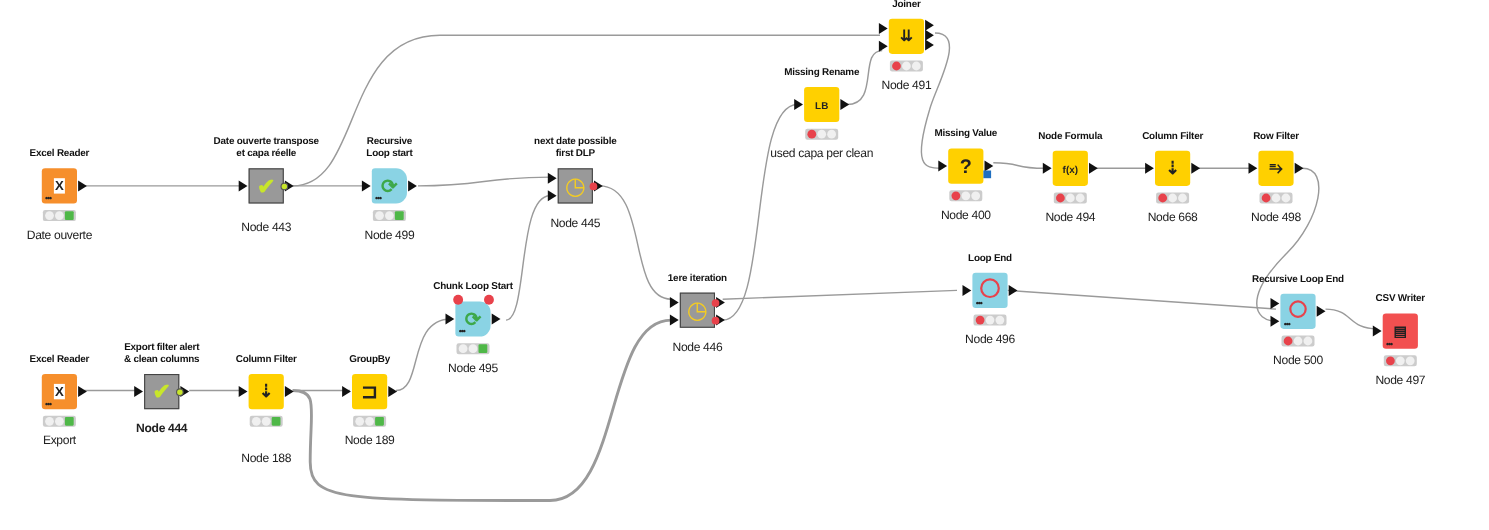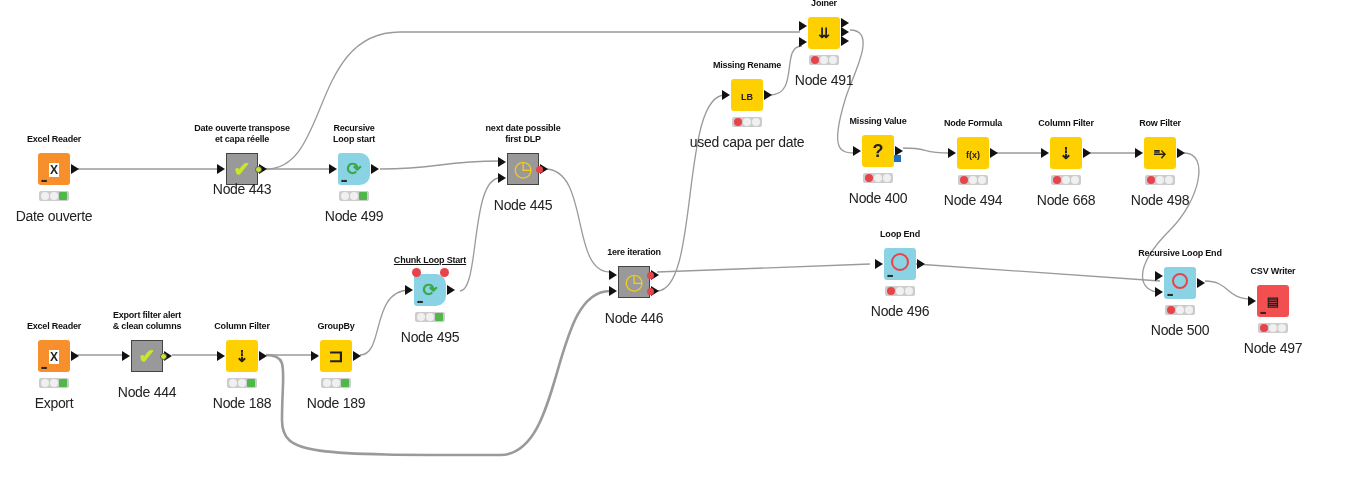--- a/index.html
+++ b/index.html
@@ -15,21 +15,21 @@
   .box.orange { background:#f68f2c; }
   .box.gray { background:#999999; border:1px solid #444; border-radius:0; }
   .box.yellow { background:#ffd000; }
   .box.cyan { background:#8ad3e4; }
   .box.red { background:#f25050; }
   .lights { position:absolute; width:30px; height:10px; background:#cccccc; border-radius:2px;
             display:flex; align-items:center; justify-content:space-around; padding:0 1px; box-sizing:border-box; }
   .light { width:8px; height:8px; border-radius:50%; background:#f0f0f0; }
   .light.on-green { background:#4fb848; border-radius:1px; }
   .light.on-red { background:#e8424b; }
-  .sublabel { position:absolute; left:0; width:120px; text-align:center; font-size:14px; color:#222; letter-spacing:-0.3px; }
+  .sublabel { position:absolute; left:0; width:120px; text-align:center; font-size:11px; color:#222; letter-spacing:-0.3px; }
   .port-in, .port-out { position:absolute; width:0; height:0; border-top:5px solid transparent; border-bottom:5px solid transparent;
                         border-left:8px solid #111; }
   .dot-out { position:absolute; width:7px; height:7px; border-radius:50%; }
   .dots { position:absolute; font-size:8px; color:#222; letter-spacing:-1px; }
 </style>
 </head>
 <body>
 
 <div id="canvas">
 
@@ -78,21 +78,21 @@
         <div class="title" style="top: -30px;">
           <div>Date ouverte transpose</div>
           <div>et capa réelle</div>
         </div>
         <div class="box gray" style="left: 44px; top: 0px;">
           <span><span style="color:#c8e62a;font-size:20px;">✔</span></span>
         </div>
         <div class="port-in" style="left: 35px; top: 11px;"></div>
         <div class="port-out" style="left: 77px; top: 11px;"></div>
         <div class="dot-out" style="background: rgb(200, 230, 42); border: 1px solid rgb(85, 85, 85); width: 5px; height: 5px; left: 73px; top: 13px;"></div>
-        <div class="sublabel" style="top: 28px;">Node 443</div>
+        <div class="sublabel" style="top: 48px;">Node 443</div>
       </div>
       <div class="node" style="left: 294px; top: 153px;">
         <div class="title" style="top: -30px;">
           <div>Recursive</div>
           <div>Loop start</div>
         </div>
         <div class="box cyan" style="left: 44px; top: 0px; border-radius: 3px 10px 10px 3px;">
           <span><span style="color:#3da84a;font-size:18px;">⟳</span></span>
           <span class="dots" style="left: 3px; bottom: 0px;">•••</span>
         </div>
@@ -124,21 +124,21 @@
         <div class="box yellow" style="left: 44px; top: 0px;">
           <span><span style="font-size:9px;color:#222;">LB</span></span>
         </div>
         <div class="port-in" style="left: 35px; top: 11px;"></div>
         <div class="port-out" style="left: 77px; top: 11px;"></div>
         <div class="lights" style="left: 45px; top: 38px;">
           <span class="light on-red"></span>
           <span class="light"></span>
           <span class="light"></span>
         </div>
-        <div class="sublabel" style="top: 55px;">used capa per date</div>
+        <div class="sublabel" style="top: 55px;">used capa per clean</div>
       </div>
       <div class="node" style="left: 764px; top: 17px;">
         <div class="title" style="top: -19px;">Joiner</div>
         <div class="box yellow" style="left: 44px; top: 0px;">
           <span><span style="font-size:14px;color:#222;">⇊</span></span>
         </div>
         <div class="port-in" style="left: 35px; top: 4px;"></div>
         <div class="port-in" style="left: 35px; top: 20px;"></div>
         <div class="port-out" style="left: 77px; top: 1px;"></div>
         <div class="port-out" style="left: 77px; top: 10px;"></div>
@@ -201,21 +201,21 @@
         <div class="port-in" style="left: 35px; top: 11px;"></div>
         <div class="port-out" style="left: 77px; top: 11px;"></div>
         <div class="lights" style="left: 45px; top: 38px;">
           <span class="light on-red"></span>
           <span class="light"></span>
           <span class="light"></span>
         </div>
         <div class="sublabel" style="top: 55px;">Node 498</div>
       </div>
       <div class="node" style="left: 370px; top: 274px;">
-        <div class="title" style="top: -19px; text-decoration: underline;">Chunk Loop Start</div>
+        <div class="title" style="top: -19px;">Chunk Loop Start</div>
         <div class="box cyan" style="left: 44px; top: 0px; border-radius: 3px 10px 10px 3px;">
           <span><span style="color:#3da84a;font-size:18px;">⟳</span></span>
           <span class="dots" style="left: 3px; bottom: 0px;">•••</span>
         </div>
         <div class="port-in" style="left: 35px; top: 11px;"></div>
         <div class="port-out" style="left: 77px; top: 11px;"></div>
         <div class="dot-out" style="background: rgb(232, 66, 75); width: 9px; height: 9px; left: 42px; top: -6px;"></div>
         <div class="dot-out" style="background: rgb(232, 66, 75); width: 9px; height: 9px; left: 70px; top: -6px;"></div>
         <div class="lights" style="left: 45px; top: 38px;">
           <span class="light"></span>
@@ -300,35 +300,35 @@
         <div class="title" style="top: -30px;">
           <div>Export filter alert</div>
           <div>&amp; clean columns</div>
         </div>
         <div class="box gray" style="left: 44px; top: 0px;">
           <span><span style="color:#c8e62a;font-size:20px;">✔</span></span>
         </div>
         <div class="port-in" style="left: 35px; top: 11px;"></div>
         <div class="port-out" style="left: 77px; top: 11px;"></div>
         <div class="dot-out" style="background: rgb(200, 230, 42); border: 1px solid rgb(85, 85, 85); width: 5px; height: 5px; left: 73px; top: 13px;"></div>
-        <div class="sublabel" style="top: 44px;">Node 444</div>
+        <div class="sublabel" style="top: 44px; font-weight: bold;">Node 444</div>
       </div>
       <div class="node" style="left: 182px; top: 340px;">
         <div class="title" style="top: -19px;">Column Filter</div>
         <div class="box yellow" style="left: 44px; top: 0px;">
           <span><span style="font-size:16px;color:#222;">⇣</span></span>
         </div>
         <div class="port-in" style="left: 35px; top: 11px;"></div>
         <div class="port-out" style="left: 77px; top: 11px;"></div>
         <div class="lights" style="left: 45px; top: 38px;">
           <span class="light"></span>
           <span class="light"></span>
           <span class="light on-green"></span>
         </div>
-        <div class="sublabel" style="top: 55px;">Node 188</div>
+        <div class="sublabel" style="top: 71px;">Node 188</div>
       </div>
       <div class="node" style="left: 276px; top: 340px;">
         <div class="title" style="top: -19px;">GroupBy</div>
         <div class="box yellow" style="left: 44px; top: 0px;">
           <span><span style="font-size:18px;color:#222;">⊐</span></span>
         </div>
         <div class="port-in" style="left: 35px; top: 11px;"></div>
         <div class="port-out" style="left: 77px; top: 11px;"></div>
         <div class="lights" style="left: 45px; top: 38px;">
           <span class="light"></span>

